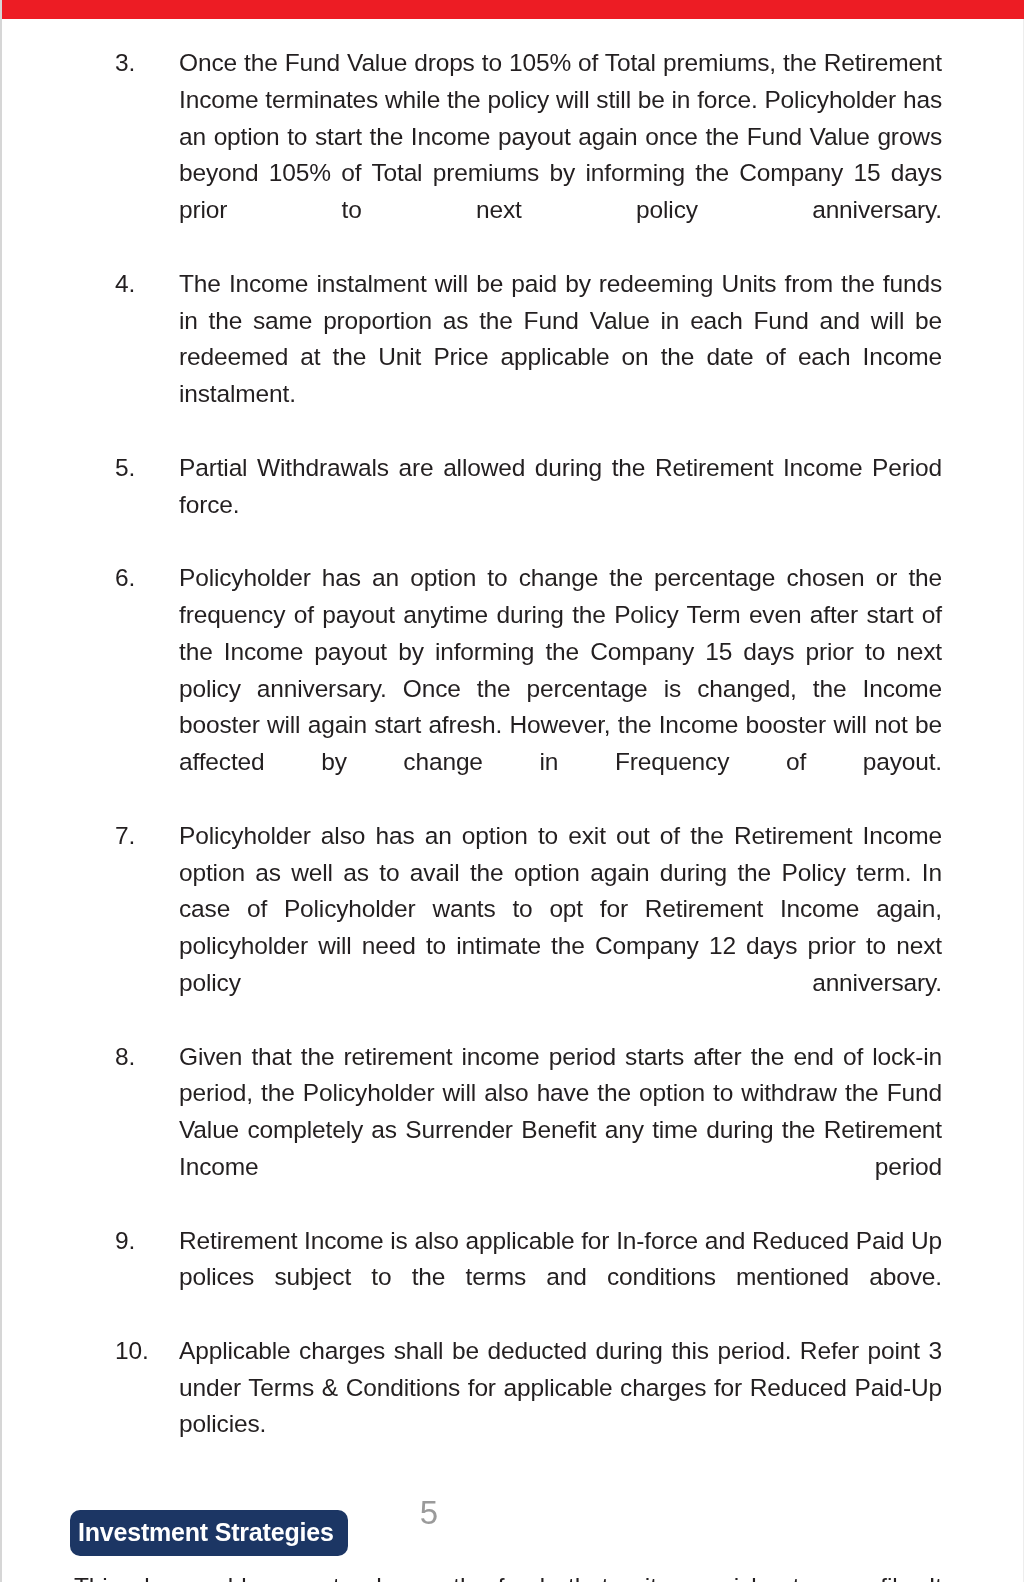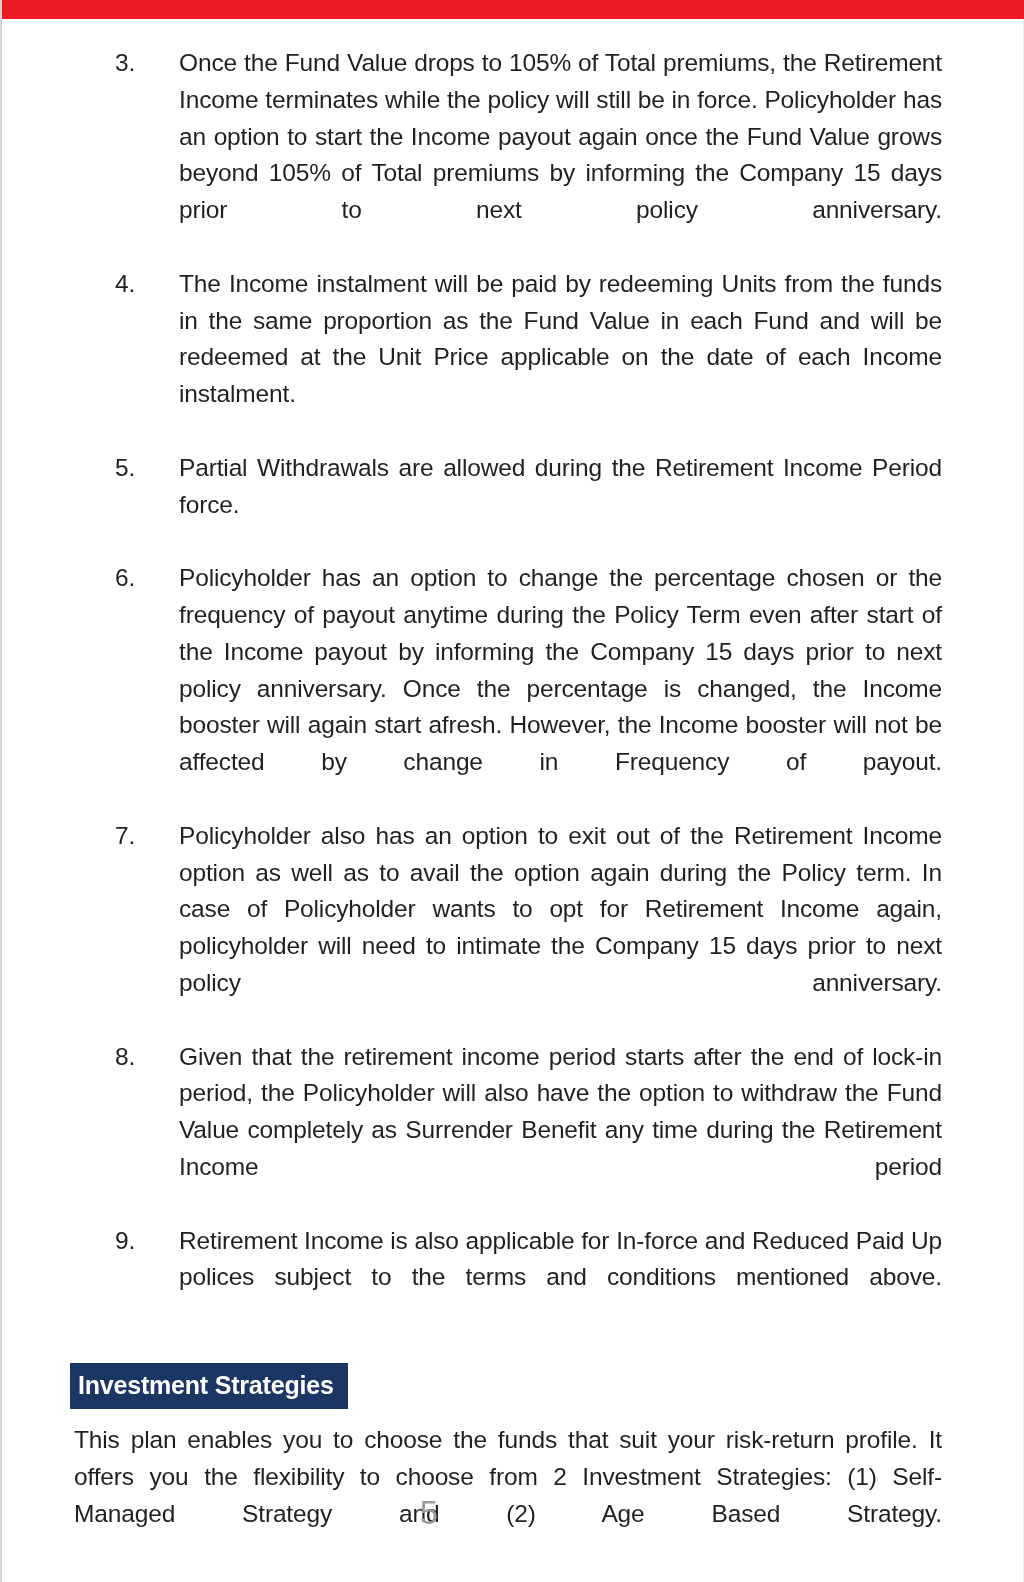--- a/index.html
+++ b/index.html
@@ -91,20 +91,21 @@
     margin-left: 68px;
     display: inline-block;
     background: #1c3664;
     color: #ffffff;
     font-weight: bold;
     font-size: 25px;
     line-height: 1;
     padding: 10px 14px 11px 8px;
     letter-spacing: -0.2px;
     font-stretch: condensed;
+    border-radius: 10px;
   }
 
   
   p.body-para {
     margin: 12px 84px 0 72px;
     font-size: 24.5px;
     line-height: 37px;
     text-align: justify;
     text-justify: inter-word;
     letter-spacing: -0.15px;
@@ -151,29 +152,33 @@
       <li>
         <span class="num">5.</span>
         <span class="txt">Partial Withdrawals are allowed during the Retirement Income Period force.</span>
       </li>
       <li>
         <span class="num">6.</span>
         <span class="txt">Policyholder has an option to change the percentage chosen or the frequency of payout anytime during the Policy Term even after start of the Income payout by informing the Company 15 days prior to next policy anniversary. Once the percentage is changed, the Income booster will again start afresh. However, the Income booster will not be affected by change in Frequency of payout.</span>
       </li>
       <li>
         <span class="num">7.</span>
-        <span class="txt">Policyholder also has an option to exit out of the Retirement Income option as well as to avail the option again during the Policy term. In case of Policyholder wants to opt for Retirement Income again, policyholder will need to intimate the Company 15 days prior to next policy anniversary.</span>
+        <span class="txt">Policyholder also has an option to exit out of the Retirement Income option as well as to avail the option again during the Policy term. In case of Policyholder wants to opt for Retirement Income again, policyholder will need to intimate the Company 12 days prior to next policy anniversary.</span>
       </li>
       <li>
         <span class="num">8.</span>
         <span class="txt">Given that the retirement income period starts after the end of  lock-in period, the Policyholder will also have the option to withdraw the Fund Value completely as Surrender Benefit any time during the Retirement Income period</span>
       </li>
       <li>
         <span class="num">9.</span>
         <span class="txt">Retirement Income is also applicable for In-force and Reduced Paid Up polices subject to the terms and conditions mentioned above.</span>
+      </li>
+      <li>
+        <span class="num">10.</span>
+        <span class="txt">Applicable charges shall be deducted during this period. Refer point 3 under Terms &amp; Conditions for applicable charges for Reduced Paid-Up policies.</span>
       </li>
     </ol>
 
     <div>
       <div class="section-heading">Investment Strategies</div>
       <p class="body-para">This plan enables you to choose the funds that suit your risk-return profile. It offers you the flexibility to choose from 2 Investment Strategies: (1) Self-Managed Strategy and (2) Age Based Strategy.</p>
     </div>
 
   </div>
 

